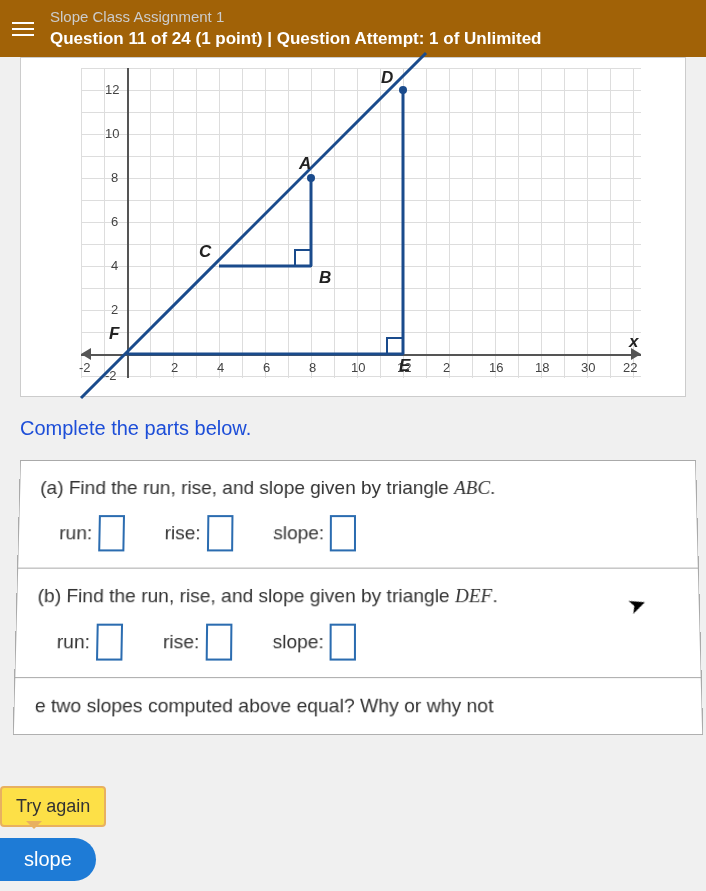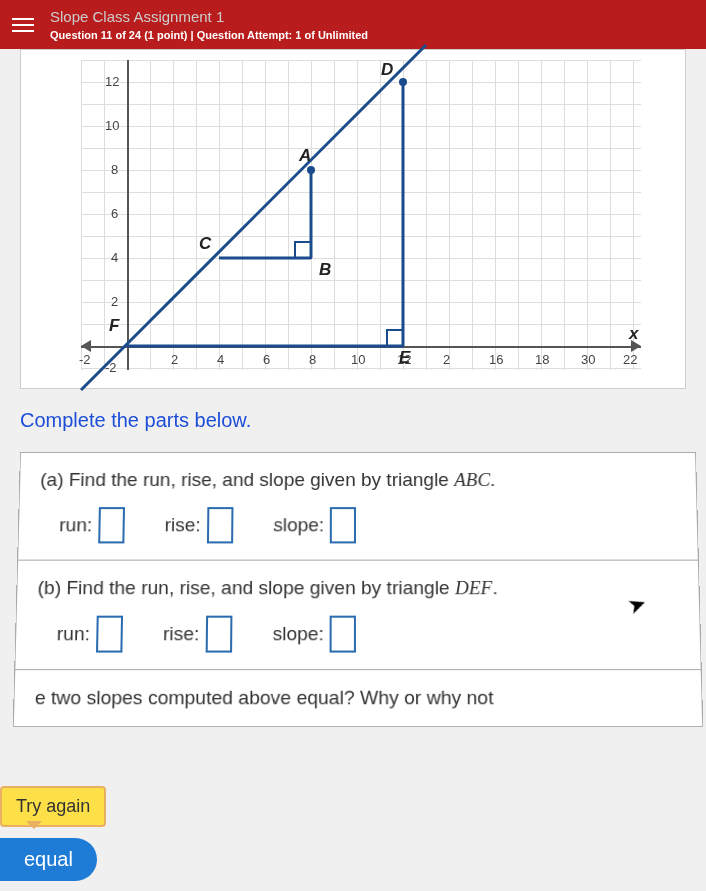--- a/index.html
+++ b/index.html
@@ -5,41 +5,41 @@
   * { box-sizing: border-box; margin: 0; padding: 0; }
   body {
     font-family: Arial, Helvetica, sans-serif;
     width: 706px;
     height: 891px;
     background: #f0f0f0;
     overflow: hidden;
     position: relative;
   }
   .header {
-    background: #b91c1c;
+    background: #a16207;
     color: #fff;
     padding: 8px 12px;
     display: flex;
     align-items: center;
     gap: 16px;
   }
   .hamburger {
     display: flex;
     flex-direction: column;
     gap: 4px;
     cursor: pointer;
   }
   .hamburger span {
     width: 22px;
     height: 2px;
     background: #fff;
   }
   .header-text { flex: 1; }
   .assignment-title { font-size: 15px; color: #ccc; margin-bottom: 4px; }
-  .question-meta { font-size: 11px; font-weight: bold; color: #fff; }
+  .question-meta { font-size: 17px; font-weight: bold; color: #fff; }
   .graph-area {
     background: #fff;
     border: 1px solid #ccc;
     margin: 0 20px;
     padding: 10px 20px 0 60px;
     position: relative;
     height: 340px;
   }
   .graph-canvas {
     position: relative;
@@ -241,16 +241,16 @@
   <div class="part" style="border-bottom:none;">
     <span class="part-c-text">e two slopes computed above equal? Why or why not</span>
   </div>
 </div>
 
 <div class="tooltip">
   <span>Try again</span>
 </div>
 
 <button class="check-btn">
-  <span>equal</span>
+  <span>slope</span>
 </button>
 
 <div class="cursor-arrow">➤</div>
 
 </body></html>

